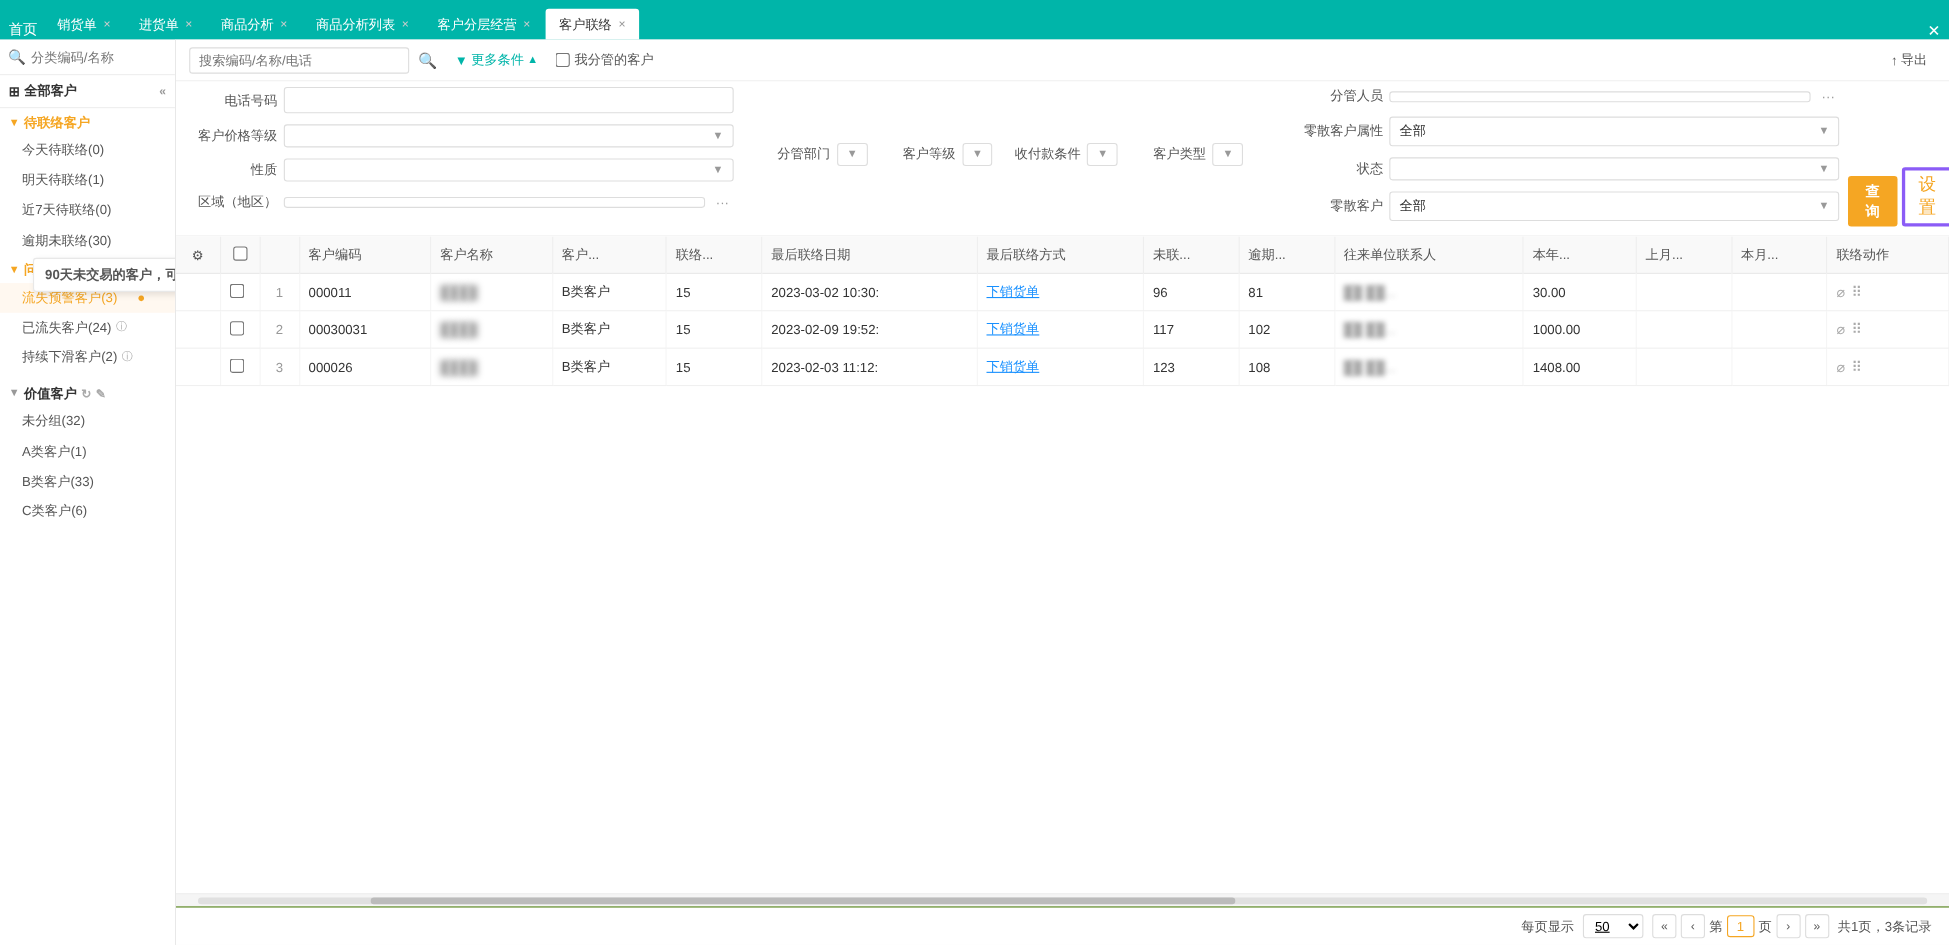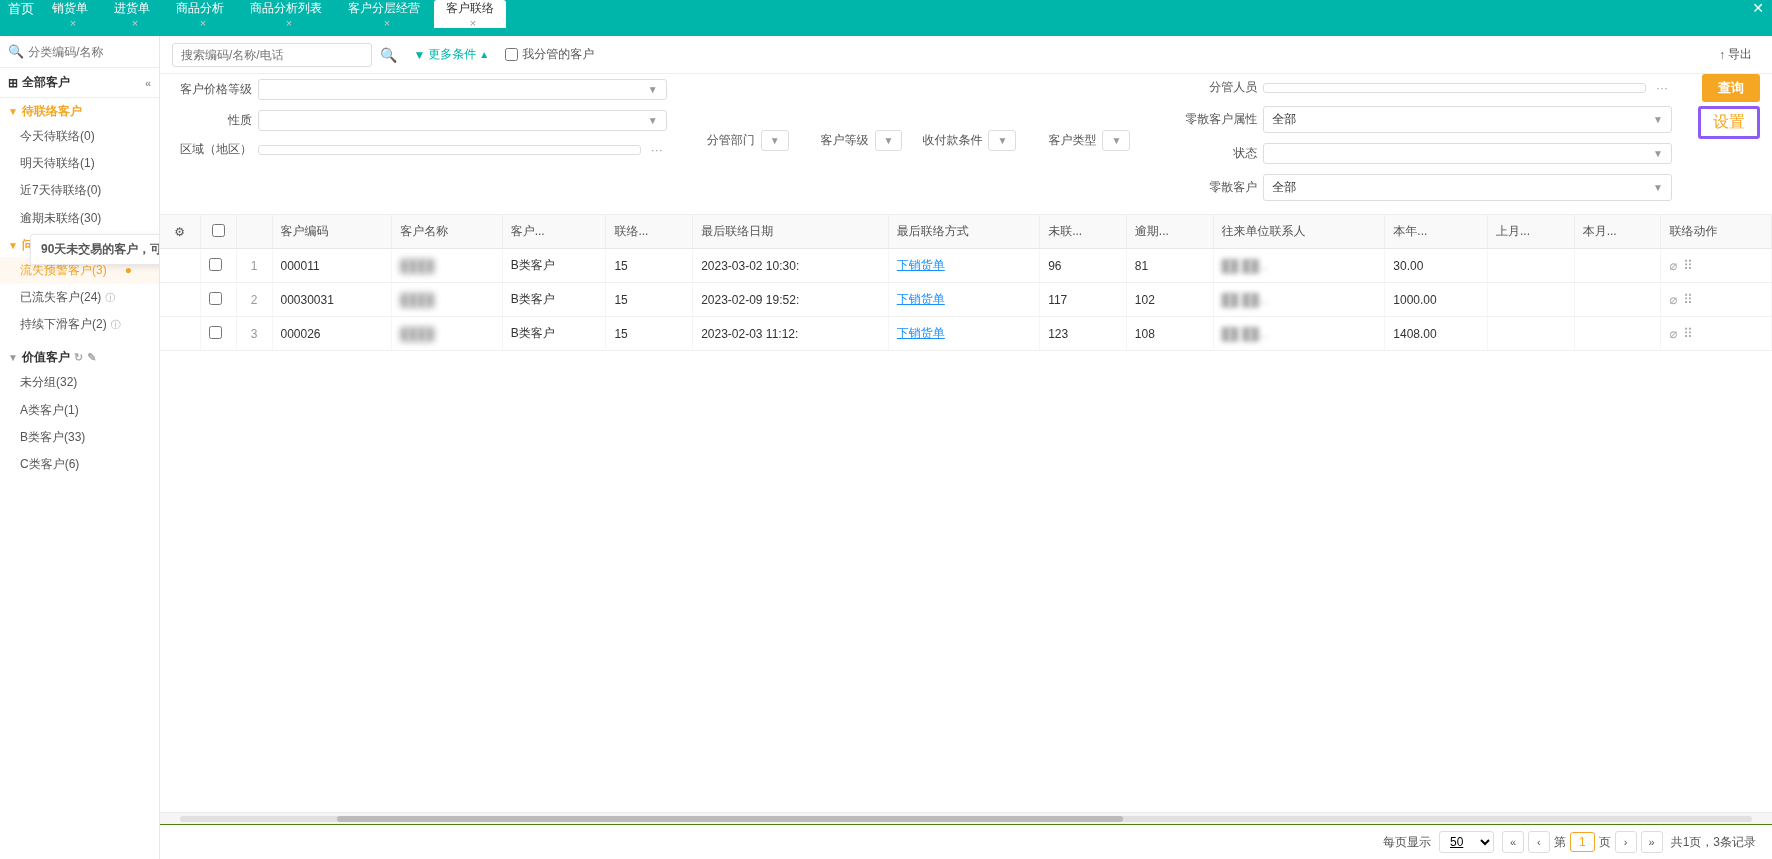--- a/index.html
+++ b/index.html
@@ -1,37 +1,36 @@
 <!DOCTYPE html>
 <html><head>
   <meta charset="utf-8">
   <style>
     * { box-sizing: border-box; margin: 0; padding: 0; font-family: 'Microsoft YaHei', Arial, sans-serif; font-size: 12px; }
     body { background: #f5f5f5; overflow: hidden; }
 
     
     .top-tabbar {
       display: flex;
-      align-items: flex-start;
+      align-items: flex-end;
       background: #00b5a9;
       height: 36px;
       padding: 0 8px;
     }
     .top-tab {
       display: flex;
       align-items: center;
       height: 28px;
       padding: 0 12px;
       color: #fff;
       cursor: pointer;
       border-radius: 3px 3px 0 0;
       margin-right: 2px;
       font-size: 13px;
       white-space: nowrap;
-      flex-direction: column;
     }
     .top-tab.active {
       background: #fff;
       color: #333;
     }
     .top-tab .close-x {
       margin-left: 6px;
       font-size: 11px;
       color: #ccc;
     }
@@ -251,21 +250,21 @@
       background: #fff;
     }
     .filter-select .arrow { color: #999; font-size: 10px; }
     .filter-dots {
       color: #999;
       cursor: pointer;
       padding: 0 4px;
     }
     .action-btns {
       display: flex;
-      flex-direction: column;
+      flex-direction: row;
       gap: 4px;
       align-items: flex-end;
       width: 80px;
       flex-shrink: 0;
     }
     .btn-query {
       background: #f5a623;
       color: #fff;
       border: none;
       border-radius: 3px;
@@ -516,20 +515,26 @@
         <span>↑</span>
         <span>导出</span>
       </div>
     </div>
 
     <div class="filter-panel">
       <div style="display:flex; gap:8px;">
 
         <div style="flex:1; display:flex; flex-direction:column; gap:0;">
 
+          <div class="filter-row">
+            <div class="filter-field">
+              <span class="filter-label">电话号码</span>
+              <input class="filter-input" style="">
+            </div>
+          </div>
 
           <div class="filter-row">
             <div class="filter-field">
               <span class="filter-label">客户价格等级</span>
               <div class="filter-select">
                 <span></span>
                 <span class="arrow">▼</span>
               </div>
             </div>
           </div>

